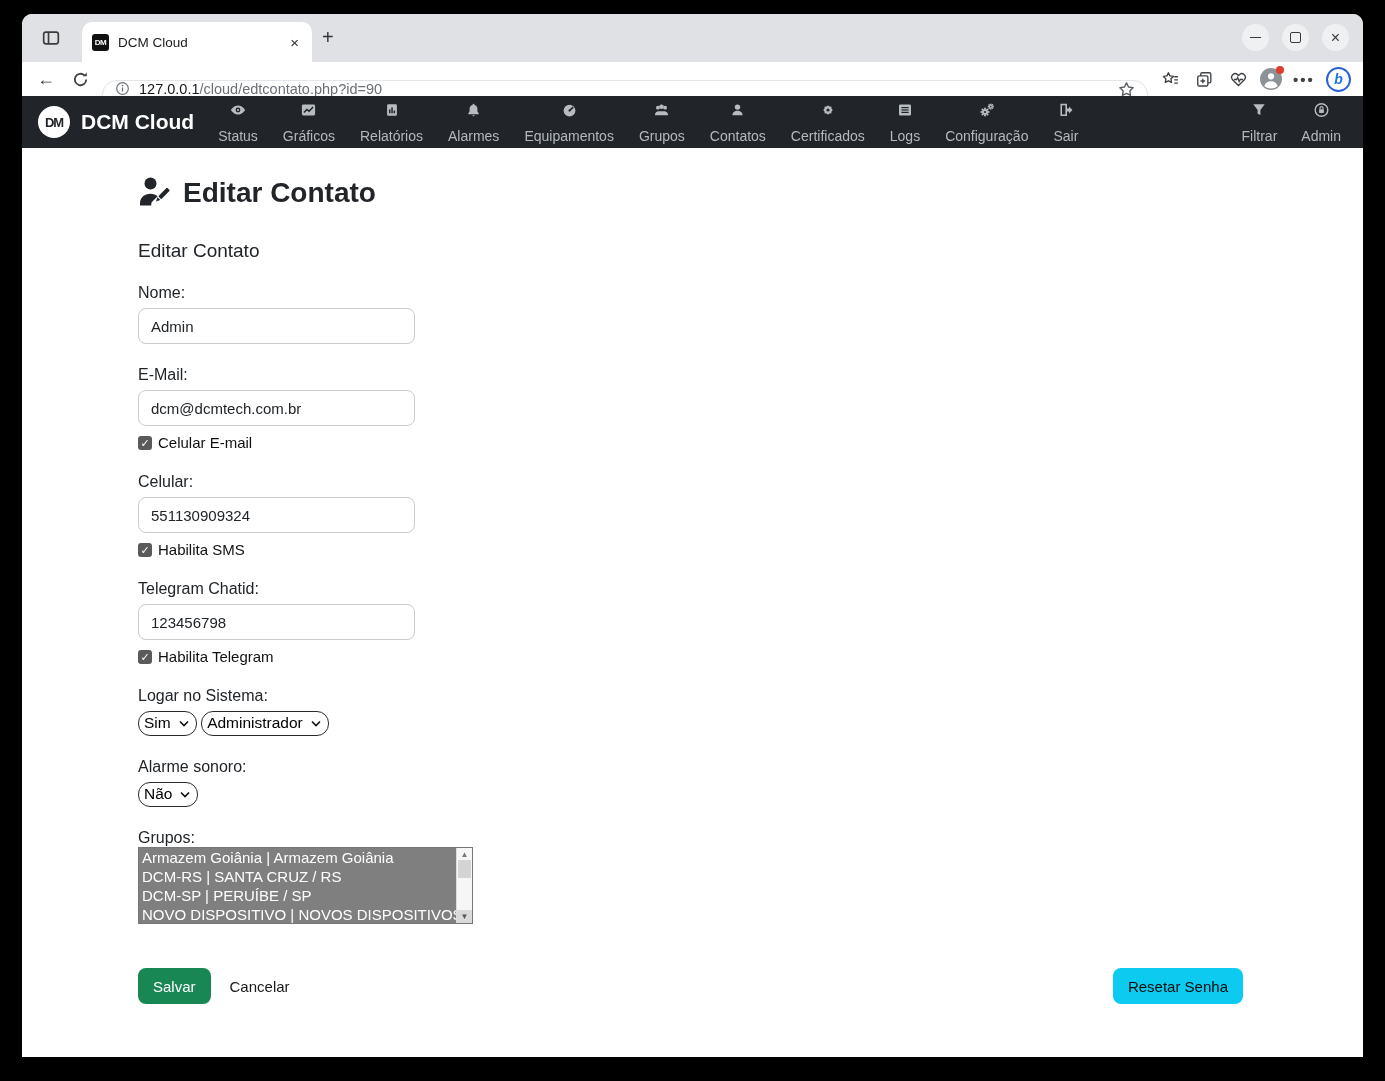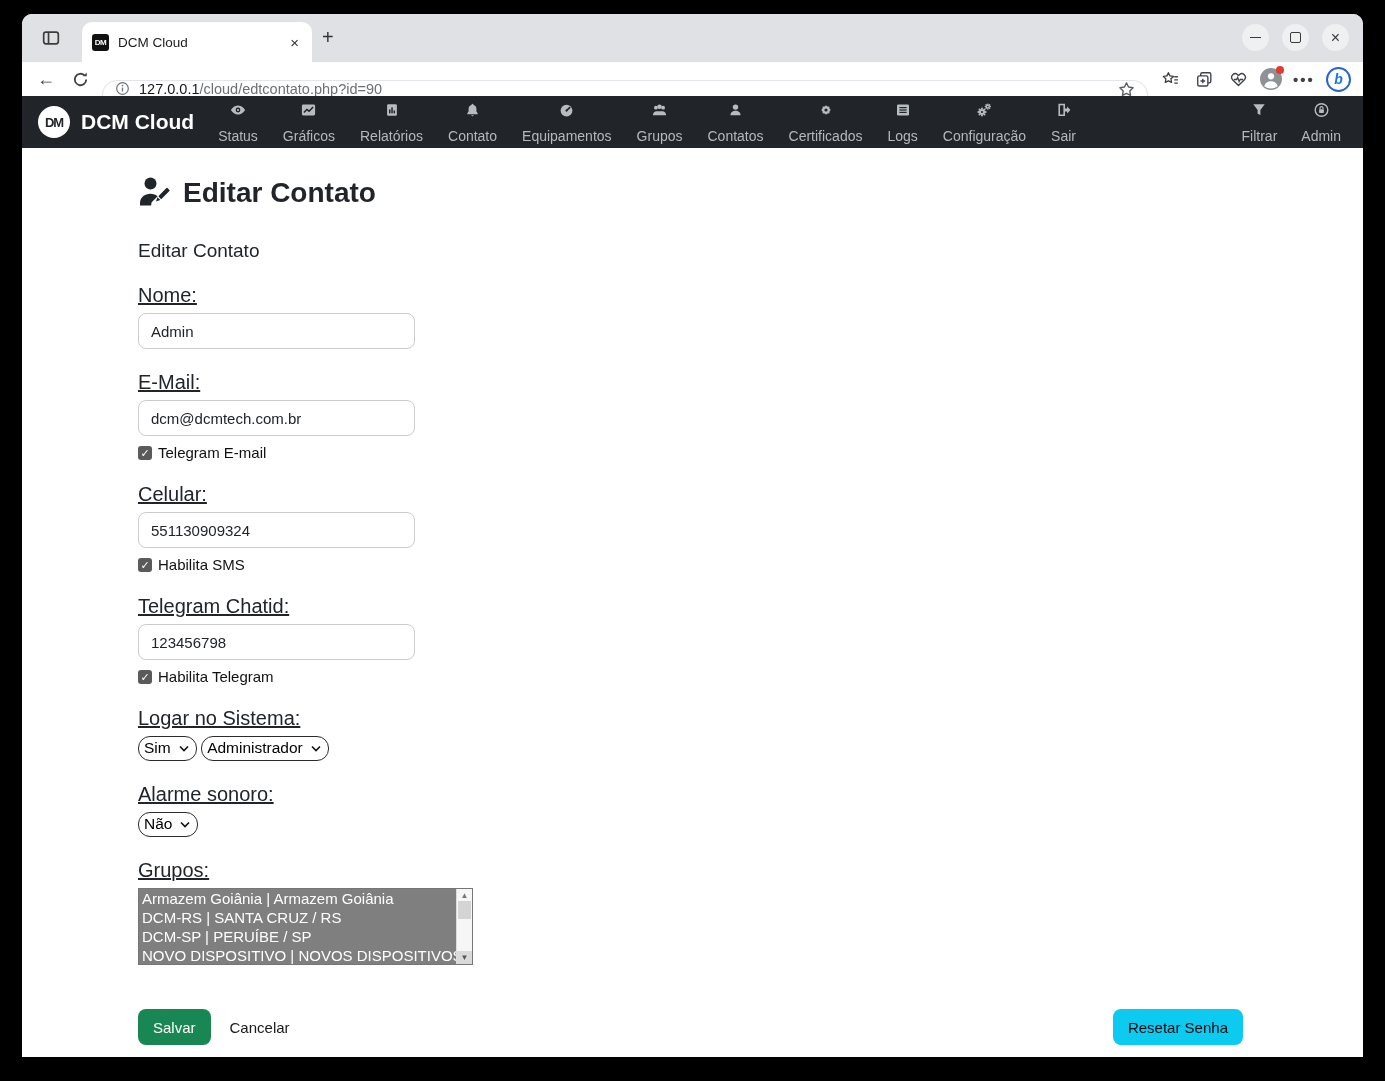--- a/index.html
+++ b/index.html
@@ -62,30 +62,30 @@
   .nav-right{margin-left:auto;display:flex;align-items:flex-start;gap:24px;padding-right:6px;}
   .nav-item{display:flex;flex-direction:column;align-items:center;gap:10px;
             color:#b3b9bf;font-size:14px;line-height:16px;white-space:nowrap;}
   .nav-item .nav-ico{height:17px;display:flex;align-items:flex-end;}
 
   
   .page{flex:1;background:#fff;padding:28px 0 16px 116px;overflow:hidden;}
   .h1row{display:flex;align-items:center;gap:11px;}
   .h1row .t{font-size:28px;font-weight:700;color:#212529;}
   .h2{margin-top:30px;font-size:19px;font-weight:500;color:#212529;}
-  .lbl{margin-top:22px;font-size:20px;color:#212529;text-decoration:underline;}
+  .lbl{margin-top:22px;font-size:16px;color:#212529;}
   .inp{display:block;margin-top:6px;width:277px;height:36px;box-sizing:border-box;
        border:1px solid #ccc;border-radius:8px;padding:0 12px;font-size:15px;
        color:#212529;font-family:"Liberation Sans",sans-serif;background:#fff;outline:none;}
   .cbrow{margin-top:8px;display:flex;align-items:center;gap:6px;font-size:15px;color:#111;}
   .cb{width:14px;height:14px;background:#5a5a5a;border-radius:3px;color:#fff;
       font-size:11px;line-height:14px;text-align:center;flex:none;}
   .sel{margin-top:6px;display:inline-flex;align-items:center;gap:8px;border:1px solid #2b2b2b;
        background:#fff;padding:2px 7px 3px 5px;font-size:15.5px;color:#000;border-radius:12px;}
-  .listbox{margin-top:6px;width:335px;height:77px;border:1px solid #767676;display:flex;
+  .listbox{margin-top:0;width:335px;height:77px;border:1px solid #767676;display:flex;
            box-sizing:border-box;background:#fde047;}
   .opts{flex:1;overflow:hidden;}
   .opt{height:19px;line-height:19px;padding-left:3px;font-size:15px;white-space:nowrap;
        color:#111;}
   .opt.selected{background:#7f7f7f;color:#fff;}
   .sbar{width:15px;background:#f6f6f6;border-left:1px solid #ddd;position:relative;
         font-size:8px;color:#777;flex:none;}
   .sbar .thumb{position:absolute;top:12px;left:1px;right:1px;height:18px;background:#d4d4d4;}
   .sbar .up{position:absolute;top:2px;left:0;right:0;text-align:center;}
   .sbar .dn{position:absolute;bottom:0;left:0;right:0;height:13px;background:#dadada;
@@ -218,21 +218,21 @@
           </span>
           <span class="nav-label">Relatórios</span>
         </div>
         <div class="nav-item">
           <span class="nav-ico">
             <svg width="15" height="16" viewBox="0 0 16 16">
               <path d="M8 1.2c.6 0 1 .4 1 1v.5c2 .5 3.2 2 3.2 4.1v2.9l1.3 1.7c.3.5 0 1.1-.6 1.1H3.1c-.6 0-.9-.6-.6-1.1l1.3-1.7V6.8c0-2.1 1.2-3.6 3.2-4.1v-.5c0-.6.4-1 1-1z" fill="#b7bcc1"></path>
               <path d="M6.7 13.7a1.35 1.35 0 0 0 2.6 0z" fill="#b7bcc1"></path>
             </svg>
           </span>
-          <span class="nav-label">Contato</span>
+          <span class="nav-label">Alarmes</span>
         </div>
         <div class="nav-item">
           <span class="nav-ico">
             <svg width="17" height="16" viewBox="0 0 16 16">
               <circle cx="8" cy="8.6" r="5.9" fill="#b7bcc1"></circle>
               <line x1="8" y1="8.6" x2="11.7" y2="5.1" stroke="#212529" stroke-width="1.6"></line>
               <circle cx="8" cy="8.6" r="1.1" fill="#212529"></circle>
             </svg>
           </span>
           <span class="nav-label">Equipamentos</span>
@@ -359,21 +359,21 @@
 
     <div class="h2">Editar Contato</div>
 
     <div class="lbl">Nome:</div>
     <input class="inp" value="Admin" style="">
 
     <div class="lbl">E-Mail:</div>
     <input class="inp" value="dcm@dcmtech.com.br" style="">
     <div class="cbrow">
       <span class="cb">✓</span>
-      <span>Telegram E-mail</span>
+      <span>Celular E-mail</span>
     </div>
 
     <div class="lbl">Celular:</div>
     <input class="inp" value="551130909324" style="">
     <div class="cbrow">
       <span class="cb">✓</span>
       <span>Habilita SMS</span>
     </div>
 
     <div class="lbl">Telegram Chatid:</div>

